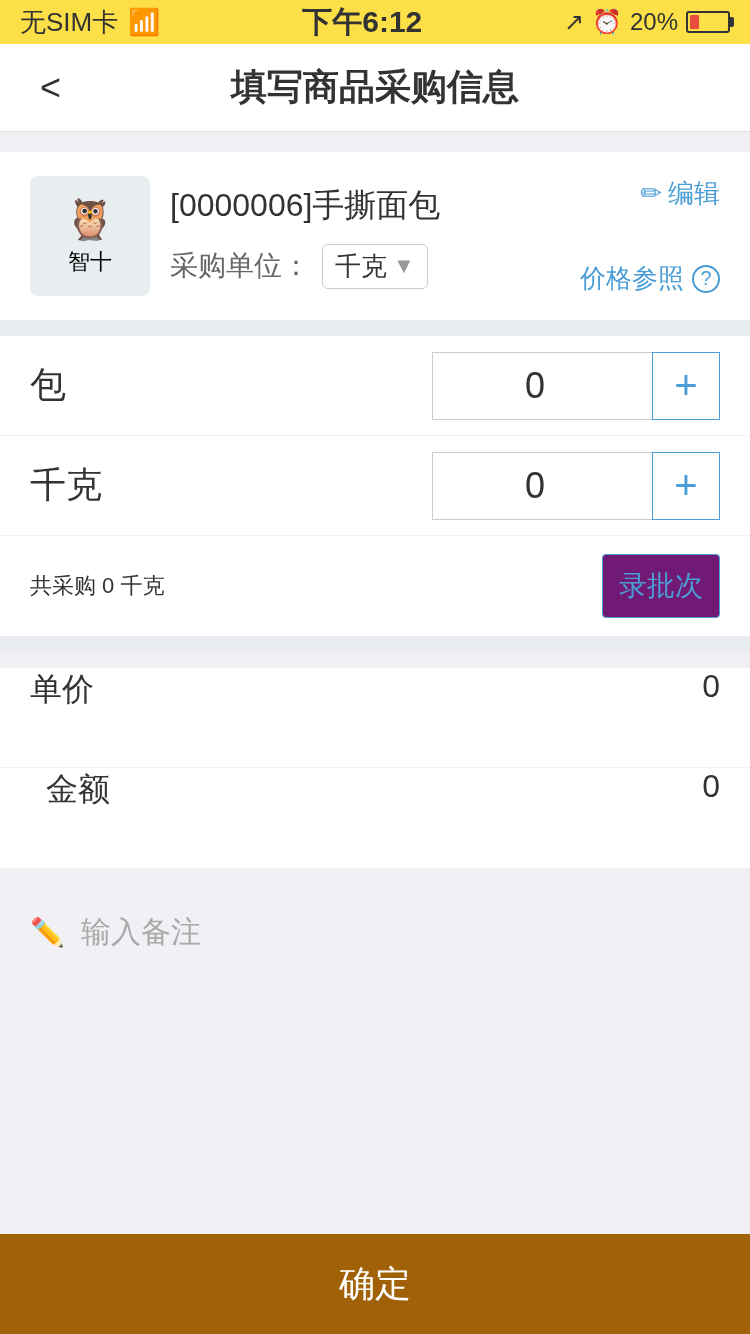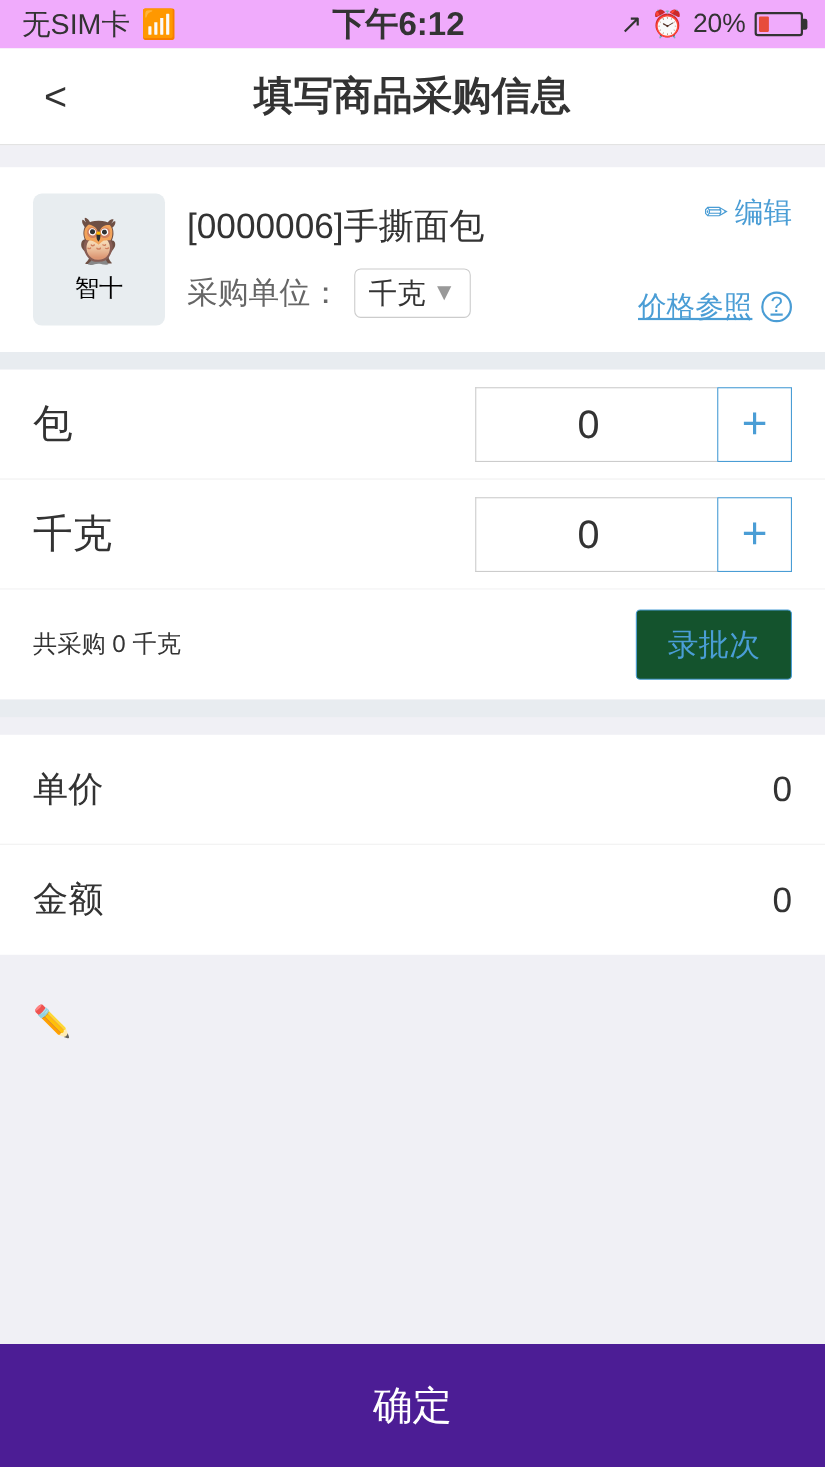--- a/index.html
+++ b/index.html
@@ -10,21 +10,21 @@
       width: 750px;
       min-height: 1334px;
       font-size: 28px;
       color: #333;
       position: relative;
     }
 
     
     .status-bar {
       height: 44px;
-      background: #f0abfc;
+      background: #fde047;
       display: flex;
       align-items: center;
       justify-content: space-between;
       padding: 0 20px;
       font-size: 26px;
       font-weight: 500;
     }
     .status-bar-left { display: flex; align-items: center; gap: 10px; }
     .status-bar-center { font-size: 30px; font-weight: 600; }
     .status-bar-right { display: flex; align-items: center; gap: 8px; font-size: 24px; }
@@ -154,21 +154,20 @@
     }
     .price-ref {
       position: absolute;
       bottom: 24px;
       right: 30px;
       color: #4a9dd5;
       font-size: 26px;
       display: flex;
       align-items: center;
       gap: 8px;
-      text-decoration: underline;
     }
     .price-ref-help {
       width: 28px;
       height: 28px;
       border: 2px solid #4a9dd5;
       border-radius: 50%;
       display: flex;
       align-items: center;
       justify-content: center;
       font-size: 20px;
@@ -245,42 +244,42 @@
       align-items: center;
       justify-content: space-between;
     }
     .summary-text {
       font-size: 22px;
       color: #333;
     }
     .batch-btn {
       border: 1px solid #4a9dd5;
       color: #4a9dd5;
-      background: #14532d;
-      padding: 12px 28px;
+      background: #701a75;
+      padding: 12px 16px;
       font-size: 28px;
       border-radius: 4px;
       cursor: pointer;
     }
 
     
     .price-section {
       background: #fff;
       margin-top: 16px;
     }
     .price-row {
       display: flex;
-      align-items: center;
       padding: 0 30px;
       height: 100px;
       border-bottom: 1px solid #f0f0f0;
       justify-content: space-between;
     }
     .price-row:last-child {
       border-bottom: none;
+      margin-left: 16px;
     }
     .price-label {
       font-size: 32px;
       color: #333;
     }
     .price-value {
       font-size: 32px;
       color: #333;
     }
 
@@ -309,22 +308,22 @@
       flex: 1;
       min-height: 300px;
     }
 
     
     .confirm-bar {
       position: fixed;
       bottom: 0;
       left: 0;
       width: 750px;
-      height: 112px;
-      background: #4c1d95;
+      height: 100px;
+      background: #a16207;
       display: flex;
       align-items: center;
       justify-content: center;
       cursor: pointer;
       font-family: Liberation Mono, monospace;
     }
     .confirm-btn-text {
       font-size: 36px;
       color: #fff;
       font-weight: 500;
@@ -419,19 +418,20 @@
     <span class="price-value">0</span>
   </div>
   <div class="price-row">
     <span class="price-label">金额</span>
     <span class="price-value">0</span>
   </div>
 </div>
 
 <div class="remark-section">
   <span class="remark-icon">✏️</span>
+  <span class="remark-text">输入备注</span>
 </div>
 
 <div class="bottom-fill"></div>
 
 <div class="confirm-bar">
   <span class="confirm-btn-text">确定</span>
 </div>
 
 </body></html>

